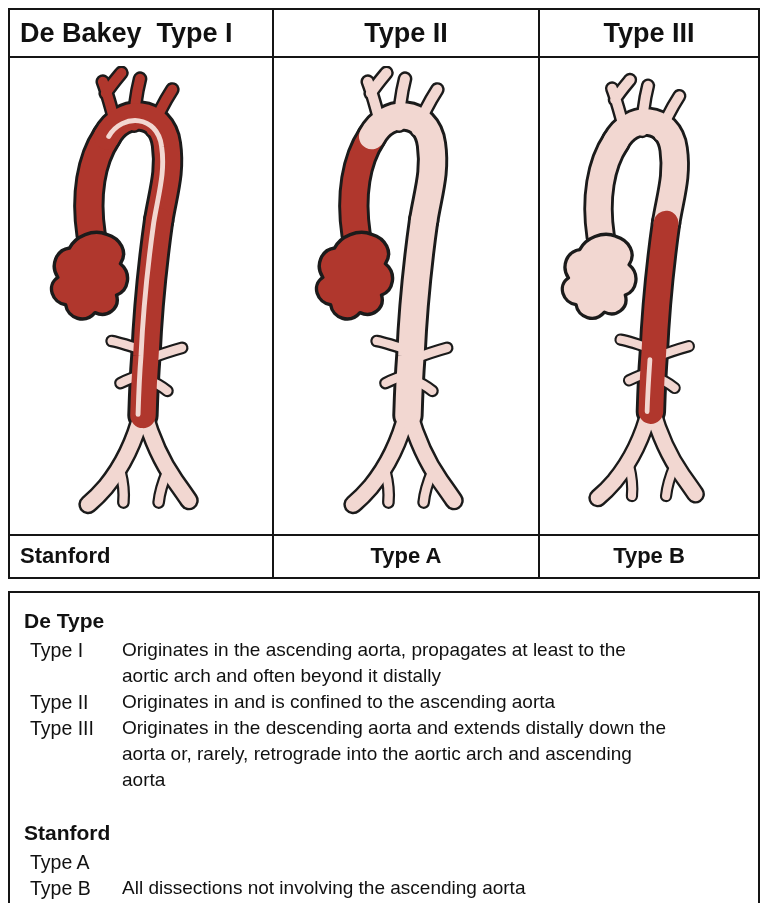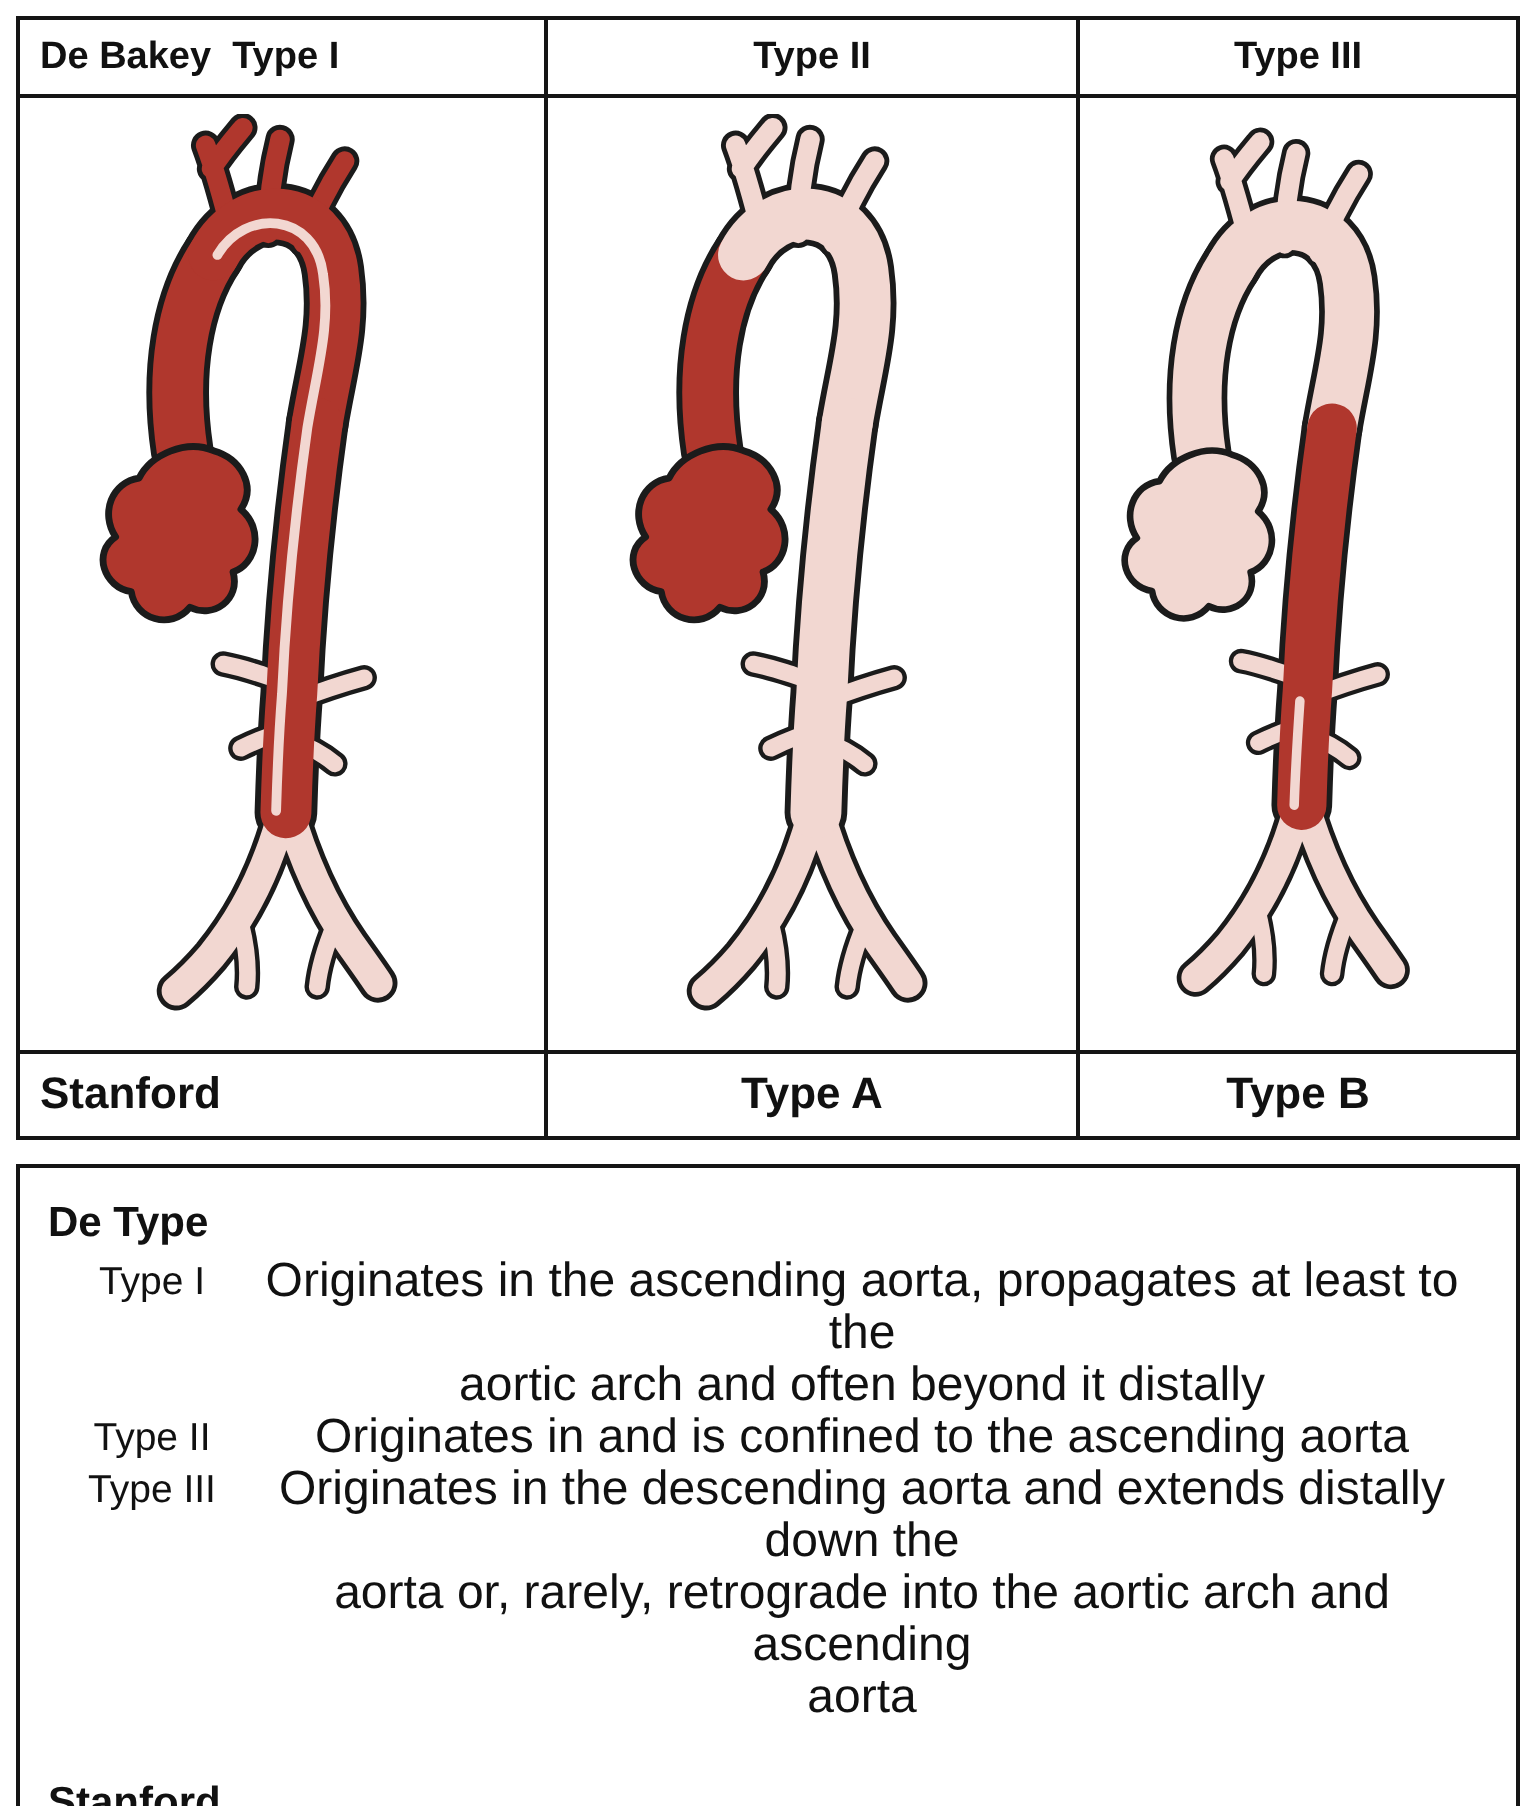--- a/index.html
+++ b/index.html
@@ -12,21 +12,21 @@
   .page { padding: 8px; }
 
   
   .ctable { border: 2px solid #151515; background: #fff; }
   .row { display: grid; grid-template-columns: 262px 266px 1fr; }
   .cell { min-width: 0; }
   .cell + .cell { border-left: 2px solid #151515; }
 
   .head .cell {
     border-bottom: 2px solid #151515;
-    font-weight: 700; font-size: 19px;
+    font-weight: 700; font-size: 27px;
     padding: 8px 10px 7px 10px;
     white-space: pre;
   }
   .head .center, .stan .center { text-align: center; }
 
   .figs .cell {
     height: 476px;
     display: flex; justify-content: center; align-items: flex-start;
     padding-top: 8px;
     overflow: hidden;
@@ -40,23 +40,23 @@
   }
 
   
   .legend {
     border: 2px solid #151515;
     margin-top: 12px;
     padding: 14px 18px 16px 14px;
     background: #fff;
   }
   .lg-title { font-weight: 700; font-size: 21px; line-height: 27px; margin-bottom: 3px; }
-  .def-row { display: grid; grid-template-columns: 98px 1fr; text-align: center; }
+  .def-row { display: grid; grid-template-columns: 98px 1fr; }
   .term { font-size: 19.5px; line-height: 26px; padding-left: 6px; }
-  .def  { font-size: 24px; line-height: 26px; white-space: pre-line; }
+  .def  { font-size: 19px; line-height: 26px; white-space: pre-line; }
   .lg-gap { height: 26px; }
 </style>
 </head>
 <body>
 
 <div class="page">
 
   <div class="ctable">
 
     <div class="row head">

